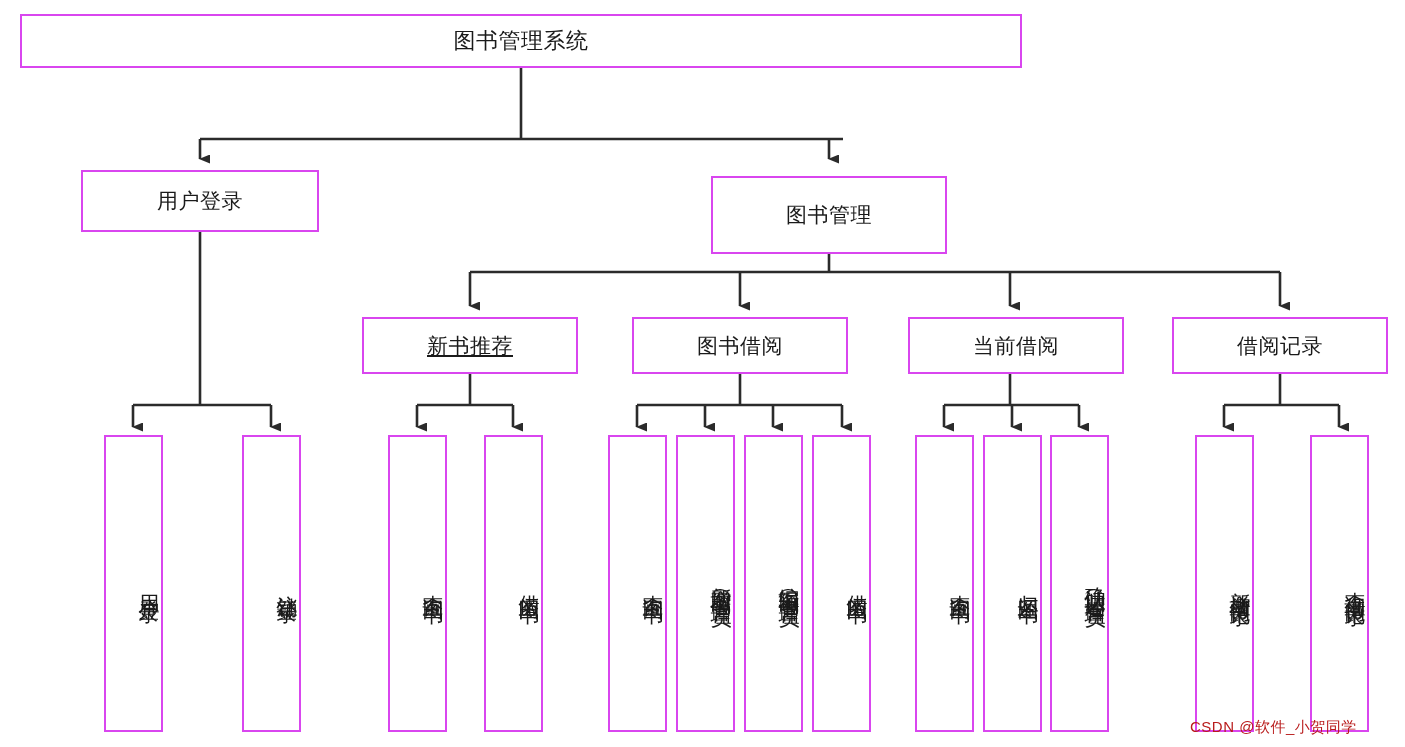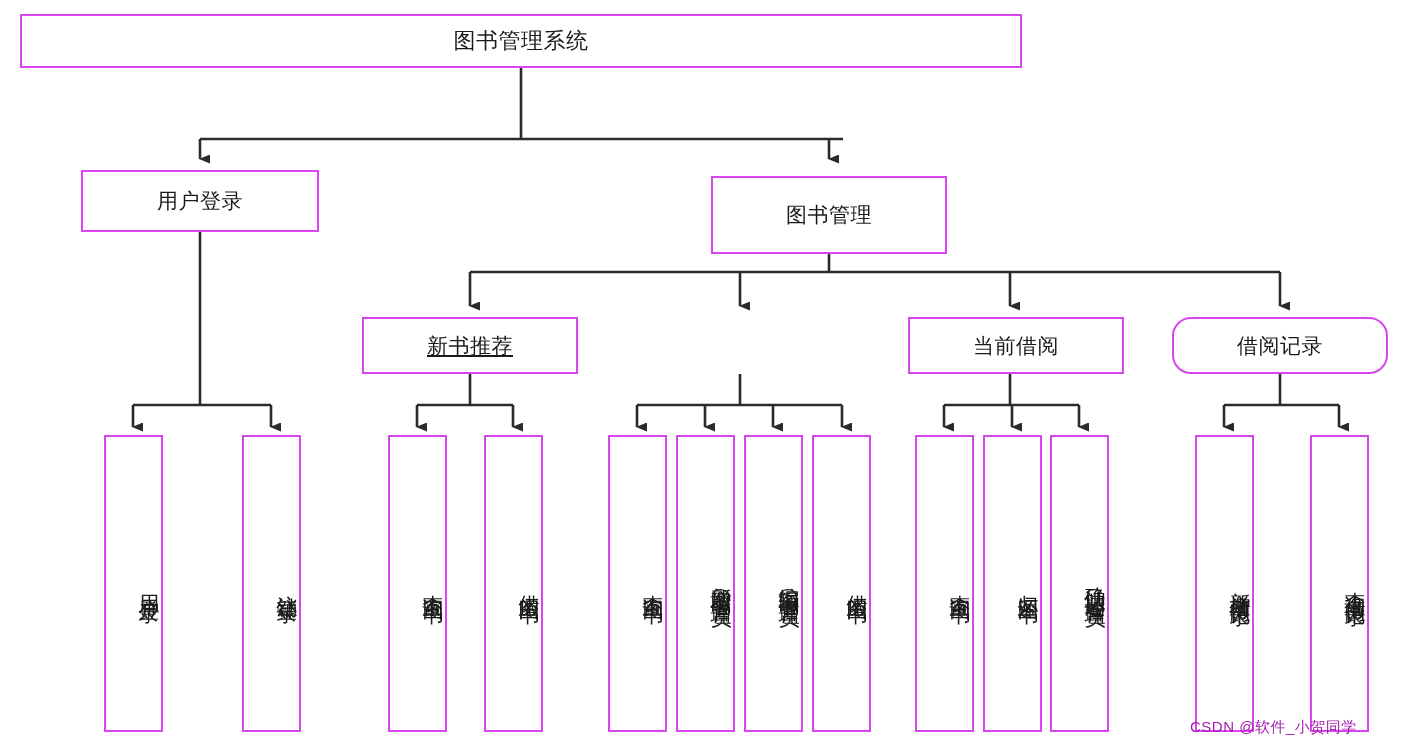--- a/index.html
+++ b/index.html
@@ -53,21 +53,21 @@
     justify-content: center;
   }
   .node.v .vtext {
     writing-mode: vertical-rl;
     text-orientation: upright;
     white-space: nowrap;
   }
   .watermark {
     position: absolute;
     font-size: 15px;
-    color: #a21caf;
+    color: #b91c1c;
     white-space: nowrap;
     z-index: 3;
     letter-spacing: 0.5px;
   }
 </style>
 </head>
 <body>
 
 <div id="canvas">
 
@@ -120,22 +120,23 @@
       <path d="M1339,405 L1339,427" marker-end="url(#arrow)"></path>
     </g>
   </svg>
 
   <div class="node h root" style="left:20px;top:14px;width:1002px;height:54px;">图书管理系统</div>
 
   <div class="node h" style="left:81px;top:170px;width:238px;height:62px;">用户登录</div>
   <div class="node h" style="left:711px;top:176px;width:236px;height:78px;">图书管理</div>
 
   <div class="node h" style="left:362px;top:317px;width:216px;height:57px;text-decoration:underline;">新书推荐</div>
+  <div class="node h" style="left:632px;top:317px;width:216px;height:57px;">图书借阅</div>
   <div class="node h" style="left:908px;top:317px;width:216px;height:57px;">当前借阅</div>
-  <div class="node h" style="left:1172px;top:317px;width:216px;height:57px;border-radius:19px;">借阅记录</div>
+  <div class="node h" style="left:1172px;top:317px;width:216px;height:57px;">借阅记录</div>
 
   <div class="node v" style="left:104px;top:435px;width:59px;height:297px;">
     <span class="vtext">用户登录</span>
   </div>
   <div class="node v" style="left:242px;top:435px;width:59px;height:297px;">
     <span class="vtext">注销登录</span>
   </div>
 
   <div class="node v" style="left:388px;top:435px;width:59px;height:297px;">
     <span class="vtext">查询图书</span>

